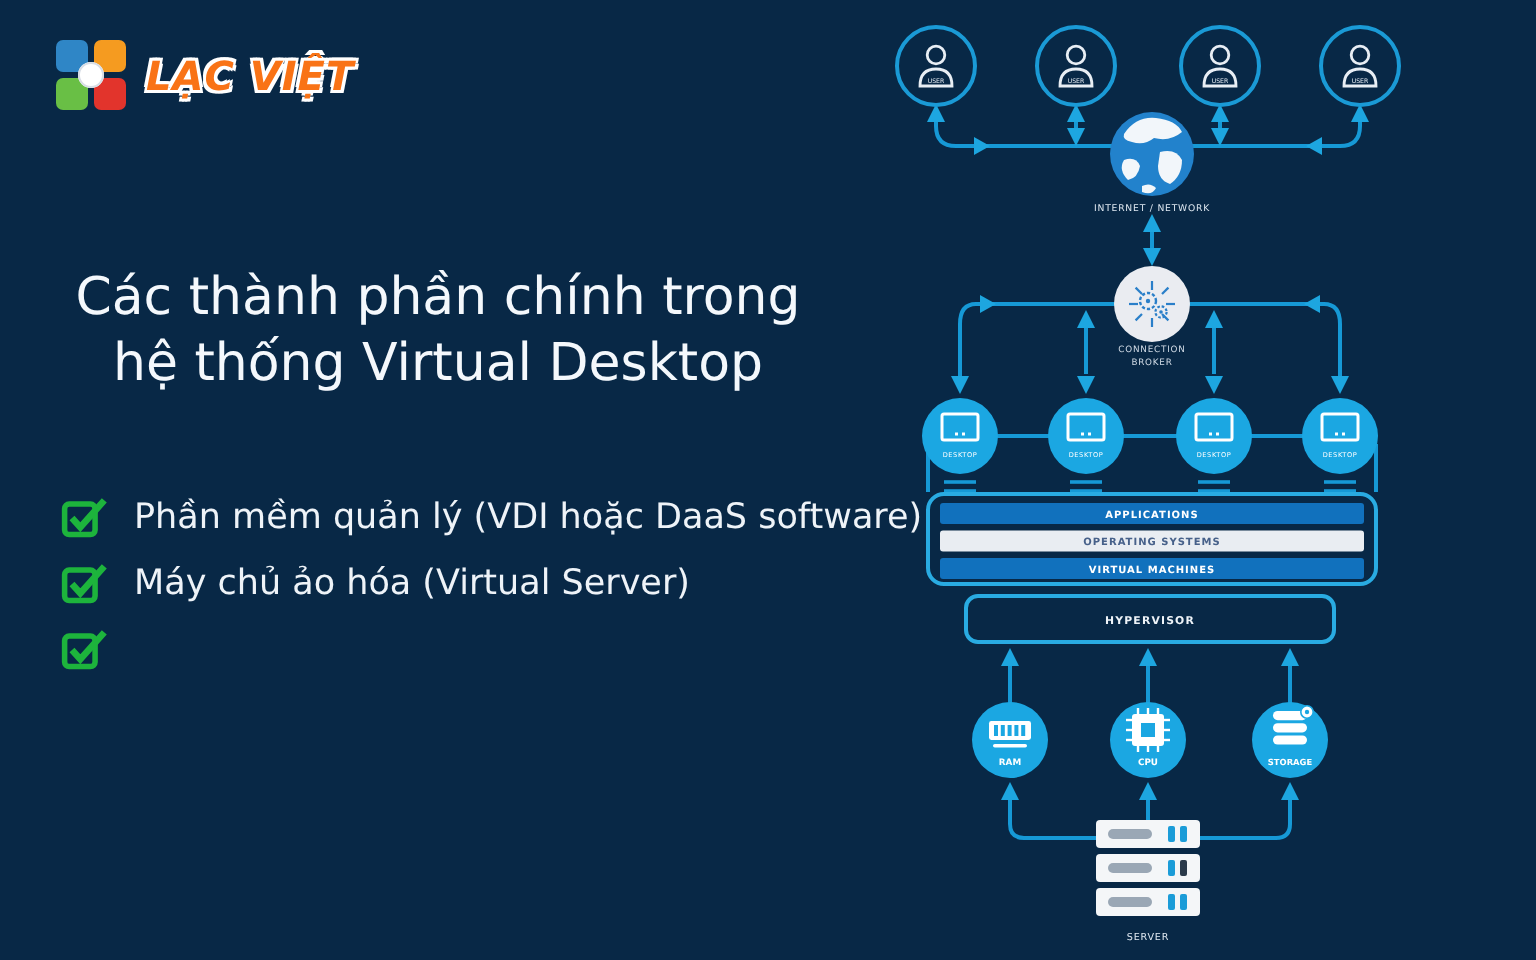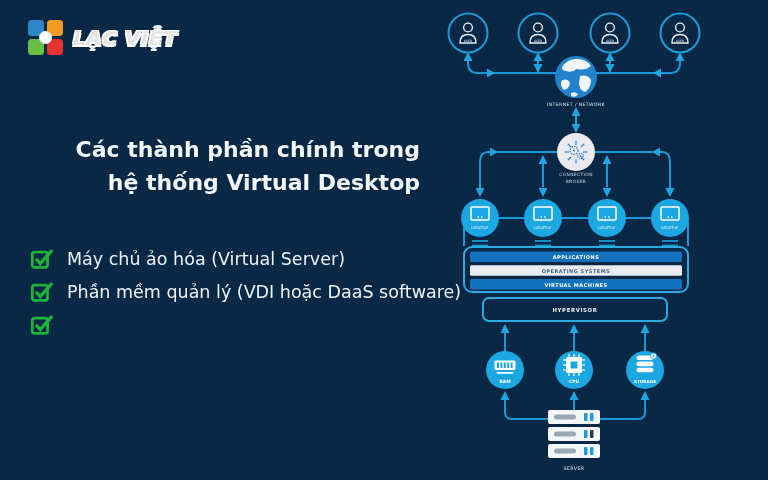--- a/index.html
+++ b/index.html
@@ -8,26 +8,26 @@
 
   
   .logo{position:absolute;left:28px;top:20px;display:flex;align-items:center;gap:9px;}
   .logo-mark{position:relative;width:36px;height:36px;display:grid;
              grid-template-columns:16px 16px;grid-template-rows:16px 16px;gap:3px;}
   .logo-mark .sq{border-radius:3.5px;}
   .sq-blue{background:#2f86c6;} .sq-orange{background:#f59b20;}
   .sq-green{background:#69bf45;} .sq-red{background:#e2342c;}
   .logo-dot{position:absolute;left:11px;top:11px;width:13px;height:13px;border-radius:50%;
             background:#fff;box-shadow:0 0 0 1px #d8dee6 inset;}
-  .logo-text{font-size:20px;font-weight:800;font-style:italic;color:#e5e5e5;letter-spacing:.5px;
+  .logo-text{font-size:20px;font-weight:800;font-style:italic;color:#f97316;letter-spacing:.5px;
              text-shadow:-1.5px -1.5px 0 #fff,1.5px -1.5px 0 #fff,-1.5px 1.5px 0 #fff,1.5px 1.5px 0 #fff,0 1.5px 0 #fff,0 -1.5px 0 #fff;}
 
   
-  .title{position:absolute;left:18px;top:133px;width:402px;text-align:right;
-         color:#f4f8fc;font-size:22px;font-weight:700;line-height:33px;}
+  .title{position:absolute;left:18px;top:133px;width:402px;text-align:center;
+         color:#f4f8fc;font-size:26px;font-weight:400;line-height:33px;}
 
   
   .bullets{position:absolute;left:30px;top:247px;}
   .bullet{display:flex;align-items:center;gap:13px;margin-bottom:10px;height:23px;}
   .bullet svg{flex:0 0 auto;}
   .bullet-label{color:#eef3f8;font-size:17.5px;white-space:nowrap;}
 
   
   .diagram{position:absolute;left:438px;top:0;width:330px;height:480px;}
   text{font-family:"DejaVu Sans","Liberation Sans",sans-serif;}
@@ -50,28 +50,28 @@
   <div>Các thành phần chính trong</div>
   <div>hệ thống Virtual Desktop</div>
 </div>
 
 <div class="bullets">
   <div class="bullet">
     <svg width="24" height="23" viewBox="0 0 26 24">
       <rect x="2.5" y="5" width="16.5" height="16.5" rx="2.5" fill="none" stroke="#1db43c" stroke-width="3"></rect>
       <polyline points="6.5,12.5 11,17.5 24,3" fill="none" stroke="#1db43c" stroke-width="3.6"></polyline>
     </svg>
-    <span class="bullet-label">Máy chủ ảo hóa (Virtual Server)</span>
+    <span class="bullet-label">Phần mềm quản lý (VDI hoặc DaaS software)</span>
   </div>
   <div class="bullet">
     <svg width="24" height="23" viewBox="0 0 26 24">
       <rect x="2.5" y="5" width="16.5" height="16.5" rx="2.5" fill="none" stroke="#1db43c" stroke-width="3"></rect>
       <polyline points="6.5,12.5 11,17.5 24,3" fill="none" stroke="#1db43c" stroke-width="3.6"></polyline>
     </svg>
-    <span class="bullet-label">Phần mềm quản lý (VDI hoặc DaaS software)</span>
+    <span class="bullet-label">Máy chủ ảo hóa (Virtual Server)</span>
   </div>
   <div class="bullet">
     <svg width="24" height="23" viewBox="0 0 26 24">
       <rect x="2.5" y="5" width="16.5" height="16.5" rx="2.5" fill="none" stroke="#1db43c" stroke-width="3"></rect>
       <polyline points="6.5,12.5 11,17.5 24,3" fill="none" stroke="#1db43c" stroke-width="3.6"></polyline>
     </svg>
   </div>
 </div>
 
 <svg class="diagram" viewBox="0 0 330 480">

